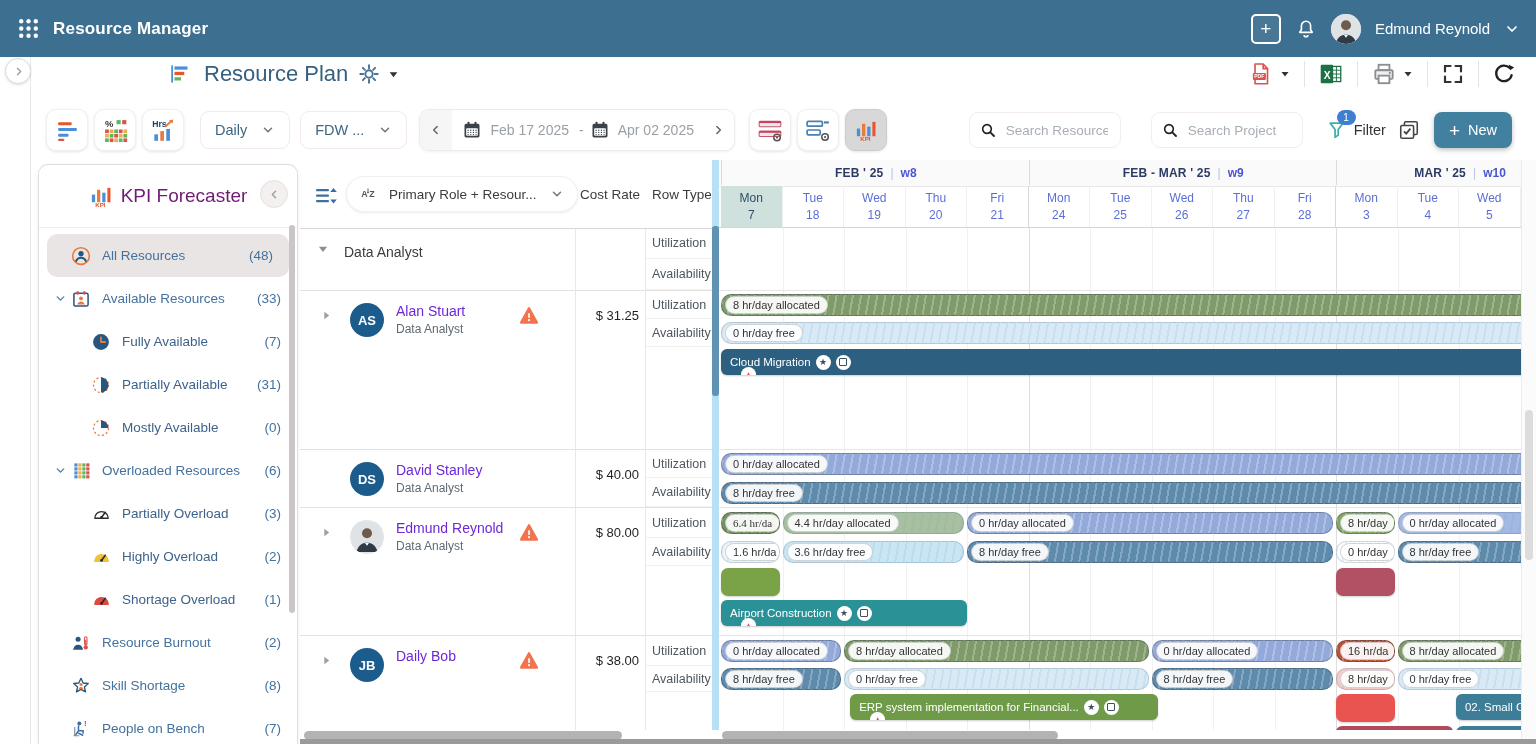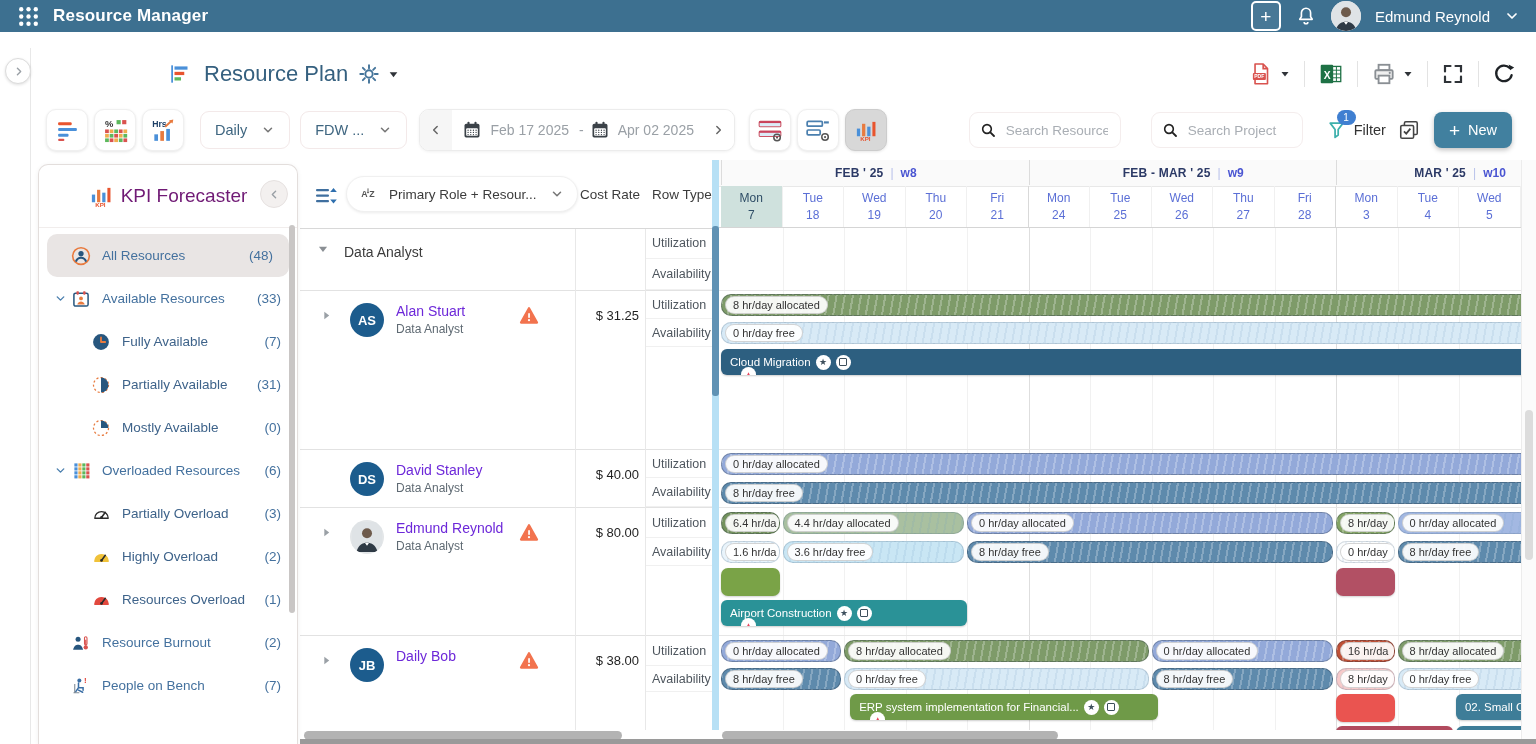--- a/index.html
+++ b/index.html
@@ -1,20 +1,20 @@
 <!DOCTYPE html>
 <html><head>
 <meta charset="utf-8">
 <style>
   html,body{margin:0;padding:0}
   body{width:1536px;height:744px;position:relative;overflow:hidden;background:#fff;
        font-family:"Liberation Sans",sans-serif;-webkit-font-smoothing:antialiased;color:#333}
   svg{display:block}
   
-  #apph{position:absolute;top:0;left:0;right:0;height:32px;background:#3d7090;display:flex;align-items:center;padding:0 16px;gap:12px;z-index:20}
+  #apph{position:absolute;top:0;left:0;right:0;height:57px;background:#3d7090;display:flex;align-items:center;padding:0 16px;gap:12px;z-index:20}
   #apph .title{color:#fff;font-size:17px;font-weight:bold;letter-spacing:.2px}
   #apph .right{margin-left:auto;display:flex;align-items:center;gap:14px}
   .plusbox{width:26px;height:26px;border:2px solid #fff;border-radius:5px;display:flex;align-items:center;justify-content:center;color:#fff;font-size:19px;line-height:1;background:rgba(255,255,255,.06)}
   .hdr-avatar{width:30px;height:30px;border-radius:50%;background:#e7eaec;overflow:hidden;display:flex;align-items:center;justify-content:center}
   #apph .uname{color:#fff;font-size:15px}
   
   #lstrip{position:absolute;top:48px;left:0;width:30px;bottom:0;background:#fff;border-right:1px solid #e8e8e8;z-index:10}
   #lstrip .expbtn{position:absolute;left:5px;top:10px;width:24px;height:24px;border-radius:50%;border:1px solid #dcdcdc;background:#fff;box-shadow:0 1px 3px rgba(0,0,0,.12);display:flex;align-items:center;justify-content:center}
   
   #pagebar{position:absolute;top:48px;left:30px;right:0;height:52px;background:#fff;display:flex;align-items:center;padding-left:138px}
@@ -571,36 +571,48 @@
       </div>
       <div class="sb-item lvl2">
         <span class="sb-chev"></span>
         <span class="sb-ico">
           <svg width="19" height="19" viewBox="0 0 24 24">
             <path d="M3.5 18a8.5 8.5 0 0 1 17 0z" fill="#e2493e" stroke="#e2493e" stroke-width="1.6" stroke-linejoin="round"></path>
             <line x1="12" y1="17" x2="16.8" y2="10.5" stroke="#2b2b2b" stroke-width="2" stroke-linecap="round"></line>
             <circle cx="12" cy="17" r="1.7" fill="#2b2b2b"></circle>
           </svg>
         </span>
-        <span class="sb-label">Resources Overload</span>
+        <span class="sb-label">Shortage Overload</span>
         <span class="sb-count">(1)</span>
       </div>
       <div class="sb-item">
         <span class="sb-chev"></span>
         <span class="sb-ico">
           <svg width="20" height="20" viewBox="0 0 24 24">
             <circle cx="8.5" cy="7.5" r="3" fill="#27567e"></circle>
             <path d="M2.5 20c1-4.5 3.5-6 6-6s5 1.5 6 6z" fill="#27567e"></path>
             <rect x="16.2" y="4.5" width="3" height="10" rx="1.5" fill="#fff" stroke="#d9534f" stroke-width="1.3"></rect>
             <circle cx="17.7" cy="17.2" r="2.6" fill="#d9534f"></circle>
             <line x1="17.7" y1="8" x2="17.7" y2="15" stroke="#d9534f" stroke-width="1.5"></line>
           </svg>
         </span>
         <span class="sb-label">Resource Burnout</span>
         <span class="sb-count">(2)</span>
+      </div>
+      <div class="sb-item">
+        <span class="sb-chev"></span>
+        <span class="sb-ico">
+          <svg width="20" height="20" viewBox="0 0 24 24">
+            <path d="M12 2.8l2.6 5.6 6.1.6-4.6 4.1 1.3 6-5.4-3.1-5.4 3.1 1.3-6-4.6-4.1 6.1-.6z" fill="none" stroke="#27567e" stroke-width="1.6" stroke-linejoin="round"></path>
+            <circle cx="12" cy="10.3" r="1.8" fill="#e87a3e"></circle>
+            <path d="M9 15.8c.6-2 1.8-2.7 3-2.7s2.4.7 3 2.7z" fill="#e87a3e"></path>
+          </svg>
+        </span>
+        <span class="sb-label">Skill Shortage</span>
+        <span class="sb-count">(8)</span>
       </div>
       <div class="sb-item">
         <span class="sb-chev"></span>
         <span class="sb-ico">
           <svg width="20" height="20" viewBox="0 0 24 24">
             <circle cx="10" cy="5.5" r="2.4" fill="#3a6ea5"></circle>
             <path d="M9 8.5v5.5h5.5v3M9 14l-3.5 5M9 17l5 2.5" stroke="#3a6ea5" stroke-width="1.8" fill="none" stroke-linecap="round"></path>
             <path d="M4.5 9.5V20M3 20h7" stroke="#7d8a96" stroke-width="1.3"></path>
             <text x="15.5" y="8.5" font-size="9.5" font-weight="bold" fill="#e0392e" font-family="Liberation Sans,sans-serif">!</text>
           </svg>
@@ -859,21 +871,21 @@
       </div>
       <div class="band-tl" style="height: 57px;">
         <div class="seg dark" style="left: 9px; width: 814.95px; top: 3px; background-color: rgb(147, 169, 217);">
           <span class="pill">0 hr/day allocated</span>
         </div>
         <div class="seg dark" style="left: 9px; width: 814.95px; top: 31.5px; background-color: rgb(94, 138, 172);">
           <span class="pill">8 hr/day free</span>
         </div>
       </div>
       <div class="band-tl" style="height: 127px;">
-        <div class="seg dark" style="left: 9px; width: 58.5px; top: 4px; background-color: rgb(116, 146, 94);">
+        <div class="seg dark" style="left: 9px; width: 58.5px; top: 4px; background-color: rgb(116, 146, 94); font-family: Liberation Serif, serif;">
           <span class="pill">6.4 hr/da</span>
         </div>
         <div class="seg light" style="left: 70.5px; width: 181.5px; top: 4px; background-color: rgb(169, 192, 160);">
           <span class="pill">4.4 hr/day allocated</span>
         </div>
         <div class="seg dark" style="left: 255px; width: 366px; top: 4px; background-color: rgb(147, 169, 217);">
           <span class="pill">0 hr/day allocated</span>
         </div>
         <div class="seg dark" style="left: 624px; width: 58.5px; top: 4px; background-color: rgb(132, 164, 101);">
           <span class="pill">8 hr/day</span>

